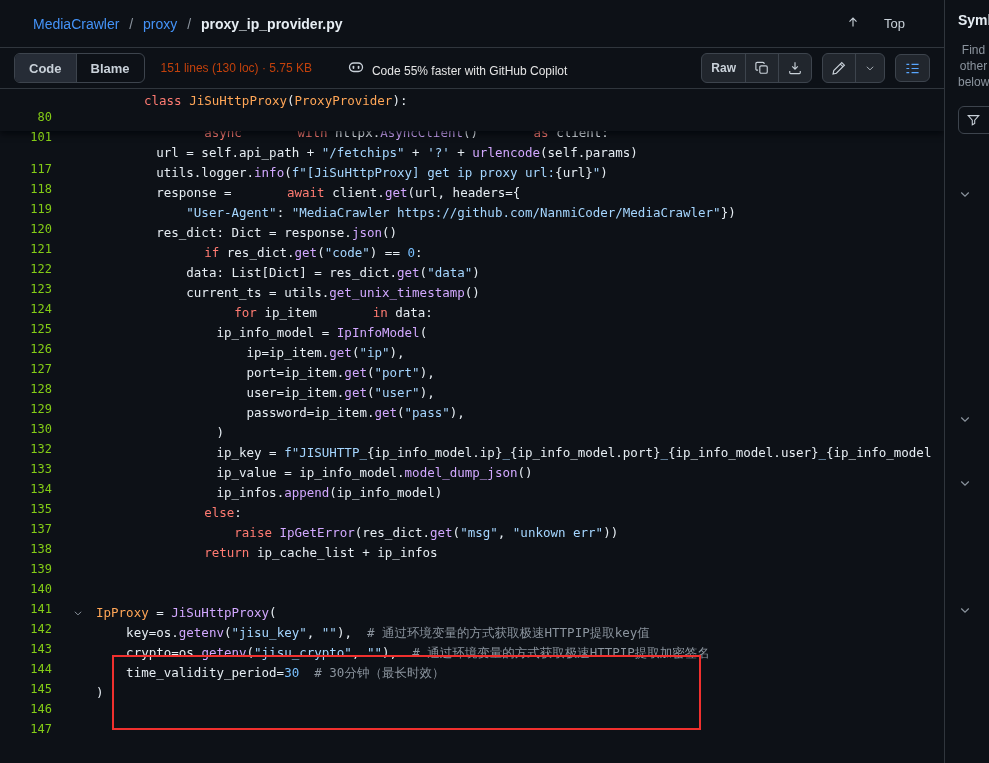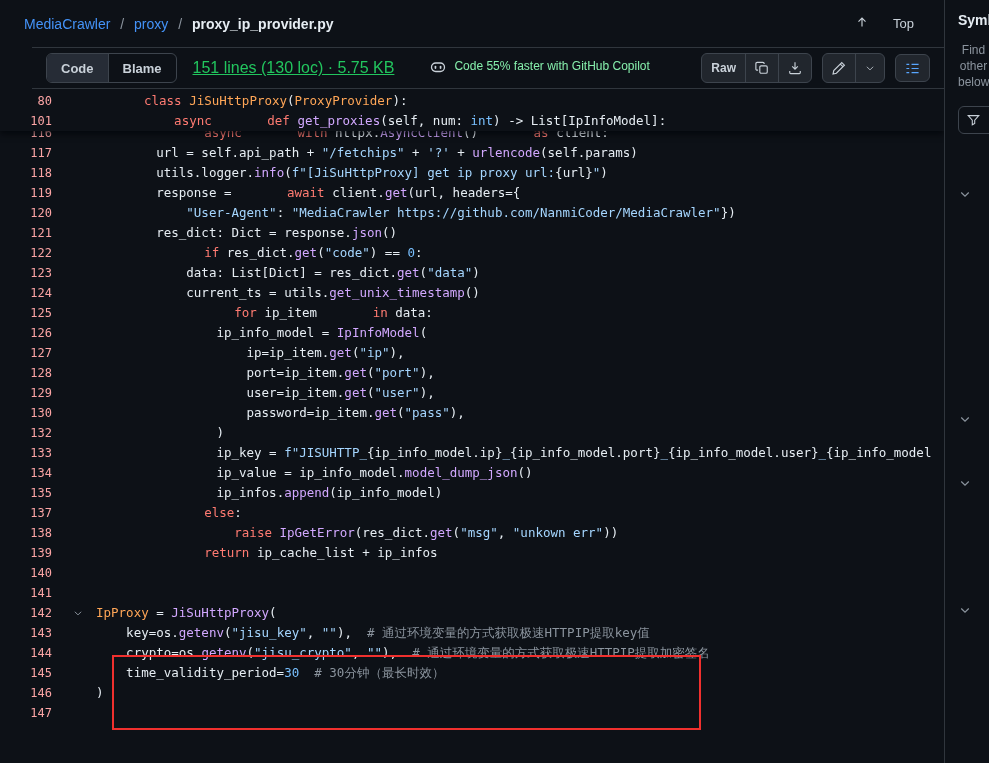--- a/index.html
+++ b/index.html
@@ -1,51 +1,51 @@
 <!DOCTYPE html>
 <html><head>
 <meta charset="utf-8">
 <style>
   html,body{margin:0;padding:0;background:#0d1117;width:989px;height:763px;overflow:hidden;
     font-family:"Liberation Sans",sans-serif;color:#e6edf3;}
   .app{display:flex;width:989px;height:763px;}
   .main{flex:0 0 944px;width:944px;border-right:1px solid #30363d;display:flex;flex-direction:column;overflow:hidden;}
 
   
-  .crumbbar{height:47px;flex:0 0 47px;display:flex;align-items:center;justify-content:space-between;padding:0 24px;}
+  .crumbbar{height:47px;flex:0 0 47px;display:flex;align-items:center;justify-content:space-between;padding:0 33px;}
   .crumb{font-size:14px;white-space:nowrap;}
   .crumb a{color:#4493f8;text-decoration:none;cursor:pointer;}
   .crumb .sep{color:#8b949e;margin:0 6px;}
   .crumb .file{color:#e6edf3;font-weight:700;}
   .topbtn{display:flex;align-items:center;gap:24px;background:none;border:none;color:#c9d1d9;font-size:13px;font-family:inherit;cursor:pointer;}
   .topbtn svg{stroke:#8b949e;}
 
   
   .toolbar{height:40px;flex:0 0 40px;border-top:1px solid #30363d;border-bottom:1px solid #30363d;
-    display:flex;align-items:center;padding:0 14px;gap:10px;margin-left:32px;}
+    display:flex;align-items:center;padding:0 14px;gap:10px;}
   .seg-group{display:inline-flex;border:1px solid #3d444d;border-radius:6px;overflow:hidden;height:28px;}
   .seg{padding:0 14px;font-size:13px;font-weight:600;color:#c9d1d9;background:transparent;border:none;font-family:inherit;cursor:pointer;height:100%;}
   .seg.active{background:#262c36;}
   .seg + .seg{border-left:1px solid #3d444d;}
-  .stats{color:#22c55e;font-size:16px;margin-left:6px;white-space:nowrap;text-decoration:underline;}
-  .copilot{display:flex;align-items:flex-start;gap:8px;margin-left:26px;color:#86efac;font-size:12px;white-space:nowrap;cursor:pointer;}
+  .stats{color:#c2410c;font-size:12px;margin-left:6px;white-space:nowrap;}
+  .copilot{display:flex;align-items:flex-end;gap:8px;margin-left:26px;color:#e5e5e5;font-size:12px;white-space:nowrap;cursor:pointer;}
   .spacer{flex:1;}
   .btn-group{display:inline-flex;border:1px solid #3d444d;border-radius:6px;overflow:hidden;background:#21262d;height:28px;align-items:stretch;justify-content:flex-end;}
   .btn-group button,.icon-btn{background:transparent;border:none;color:#c9d1d9;padding:0 9px;font-size:12px;font-weight:600;
     display:flex;align-items:center;font-family:inherit;cursor:pointer;}
   .btn-group button + button{border-left:1px solid #3d444d;}
   .icon-btn{border:1px solid #3d444d;border-radius:6px;background:#21262d;height:28px;}
   svg.oct{stroke:#c9d1d9;fill:none;stroke-width:1.3;}
   .icon-btn svg.oct{stroke:#58a6ff;}
 
   
   .code-area{position:relative;flex:1;overflow:hidden;background:#0d1117;
     font-family:"DejaVu Sans Mono","Liberation Mono",monospace;font-size:12.5px;}
   .code-row{display:flex;height:20px;line-height:20px;white-space:pre;}
-  .ln{flex:0 0 60px;text-align:right;padding-right:8px;box-sizing:border-box;color:#fca5a5;font-size:12px;cursor:pointer;}
+  .ln{flex:0 0 60px;text-align:right;padding-right:8px;box-sizing:border-box;color:#84cc16;font-size:12px;cursor:pointer;margin-top:16px;}
   .fold{flex:0 0 36px;text-align:center;color:#8b949e;display:flex;justify-content:center;align-items:center;}
   .lc{white-space:pre;}
   .sticky{position:relative;z-index:3;background:#0d1117;padding-top:2px;box-shadow:0 3px 6px rgba(1,4,9,.7);}
   .clipfrag{height:12px;overflow:hidden;}
   .clipfrag .code-row{margin-top:-8px;}
   .tk{color:#ff7b72;margin-left:48px;} .tf{color:#d2a8ff;} .ts{color:#a5d6ff;} .tc{color:#79c0ff;}
   .tm{color:#8b949e;} .tv{color:#ffa657;} .tp{color:#e6edf3;}
   .red-box{position:absolute;left:112px;top:566px;width:585px;height:71px;border:2px solid #f0302e;z-index:4;pointer-events:none;}
 
   
@@ -127,21 +127,21 @@
       <button class="icon-btn">
         <svg class="oct" width="15" height="15" viewBox="0 0 16 16">
           <path d="M1.5 3.5h3 M7 3.5h7.5 M1.5 8h3 M7 8h7.5 M1.5 12.5h3 M7 12.5h7.5"></path>
         </svg>
       </button>
     </div>
 
     <div class="code-area">
       <div class="sticky" id="sticky-lines">
           <div class="code-row"><span class="ln">80</span><span class="fold"></span><span class="lc"><span class="tk">class</span><span class="tp"> </span><span class="tv">JiSuHttpProxy</span><span class="tp">(</span><span class="tv">ProxyProvider</span><span class="tp">):</span></span></div>
-          <div class="code-row"><span class="ln">101</span><span class="fold"></span><span class="lc">    <span class="tk">async</span><span class="tp"> </span><span class="tk">def</span><span class="tp"> </span><span class="tf">get_proxies</span><span class="tp">(self, num: </span><span class="tc">int</span><span class="tp">) -&gt; List[IpInfoModel]:</span></span></div>
+          <div class="code-row"><span class="ln">101</span><span class="fold"></span></div>
         </div>
       <div class="clipfrag" id="clipped-line">
           <div class="code-row"><span class="ln">116</span><span class="fold"></span><span class="lc">        <span class="tk">async</span><span class="tp"> </span><span class="tk">with</span><span class="tp"> httpx.</span><span class="tf">AsyncClient</span><span class="tp">() </span><span class="tk">as</span><span class="tp"> client:</span></span></div>
         </div>
       <div id="code-lines">
           <div class="code-row"><span class="ln">117</span><span class="fold"></span><span class="lc">        <span class="tp">url = self.api_path + </span><span class="ts">"/fetchips"</span><span class="tp"> + </span><span class="ts">'?'</span><span class="tp"> + </span><span class="tf">urlencode</span><span class="tp">(self.params)</span></span></div>
           <div class="code-row"><span class="ln">118</span><span class="fold"></span><span class="lc">        <span class="tp">utils.logger.</span><span class="tf">info</span><span class="tp">(</span><span class="ts">f"[JiSuHttpProxy] get ip proxy url:</span><span class="tp">{url}</span><span class="ts">"</span><span class="tp">)</span></span></div>
           <div class="code-row"><span class="ln">119</span><span class="fold"></span><span class="lc">        <span class="tp">response = </span><span class="tk">await</span><span class="tp"> client.</span><span class="tf">get</span><span class="tp">(url, headers={</span></span></div>
           <div class="code-row"><span class="ln">120</span><span class="fold"></span><span class="lc">            <span class="ts">"User-Agent"</span><span class="tp">: </span><span class="ts">"MediaCrawler https://github.com/NanmiCoder/MediaCrawler"</span><span class="tp">})</span></span></div>
           <div class="code-row"><span class="ln">121</span><span class="fold"></span><span class="lc">        <span class="tp">res_dict: Dict = response.</span><span class="tf">json</span><span class="tp">()</span></span></div>

